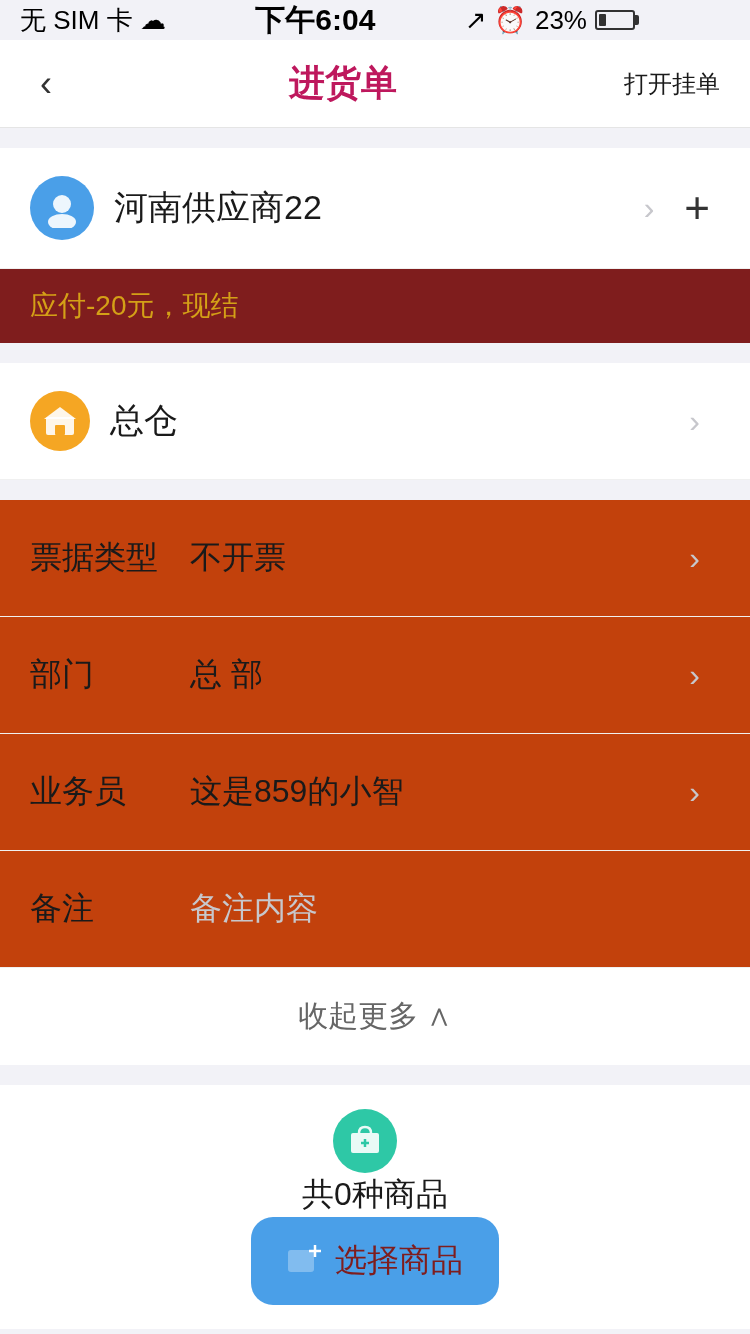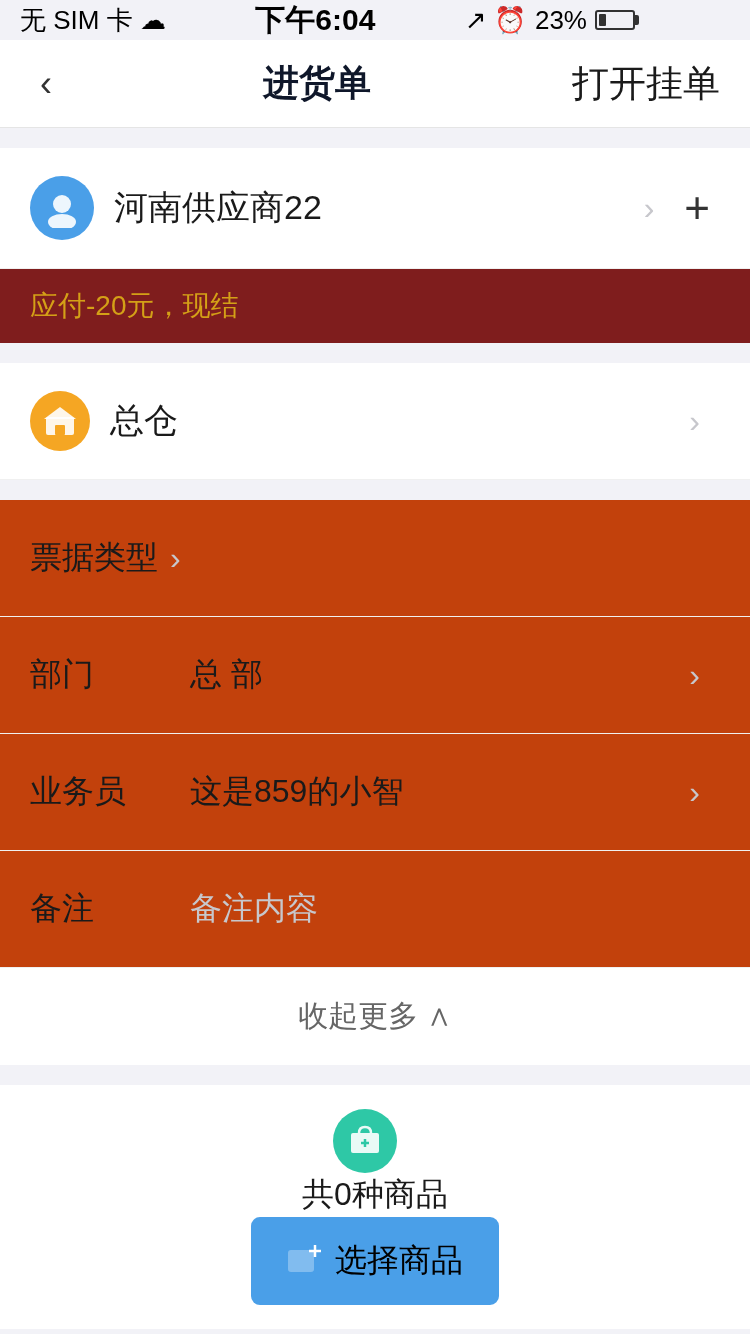--- a/index.html
+++ b/index.html
@@ -54,24 +54,24 @@
     }
     .nav-back {
       font-size: 36px;
       color: #333;
       cursor: pointer;
       padding: 10px;
     }
     .nav-title {
       font-size: 36px;
       font-weight: 600;
-      color: #0f172a;
+      color: #be185d;
     }
     .nav-action {
-      font-size: 37px;
+      font-size: 24px;
       color: #1a1a1a;
       cursor: pointer;
     }
 
     
     .section-gap {
       height: 20px;
       background: #f2f2f7;
     }
 
@@ -208,23 +208,23 @@
       flex-shrink: 0;
     }
     .product-icon svg { width: 36px; height: 36px; }
     .product-count {
       flex: 1;
       font-size: 32px;
       color: #1a1a1a;
     }
     .select-product-btn {
       background: #4a9fe8;
-      color: #000000;
+      color: #7f1d1d;
       border: none;
-      border-radius: 9px;
+      border-radius: 22px;
       padding: 22px 36px;
       font-size: 32px;
       display: flex;
       align-items: center;
       gap: 12px;
       cursor: pointer;
     }
     .select-product-btn svg { width: 36px; height: 36px; }
 
     
@@ -286,20 +286,21 @@
     </svg>
   </div>
   <span class="warehouse-name">总仓</span>
   <span class="chevron-right">›</span>
 </div>
 
 <div class="form-section">
 
   <div class="form-row">
     <span class="form-label">票据类型</span>
+    <span class="form-value">不开票</span>
     <span class="chevron-right">›</span>
   </div>
 
   <div class="form-row">
     <span class="form-label">部门</span>
     <span class="form-value">总 部</span>
     <span class="chevron-right">›</span>
   </div>
 
   <div class="form-row">

